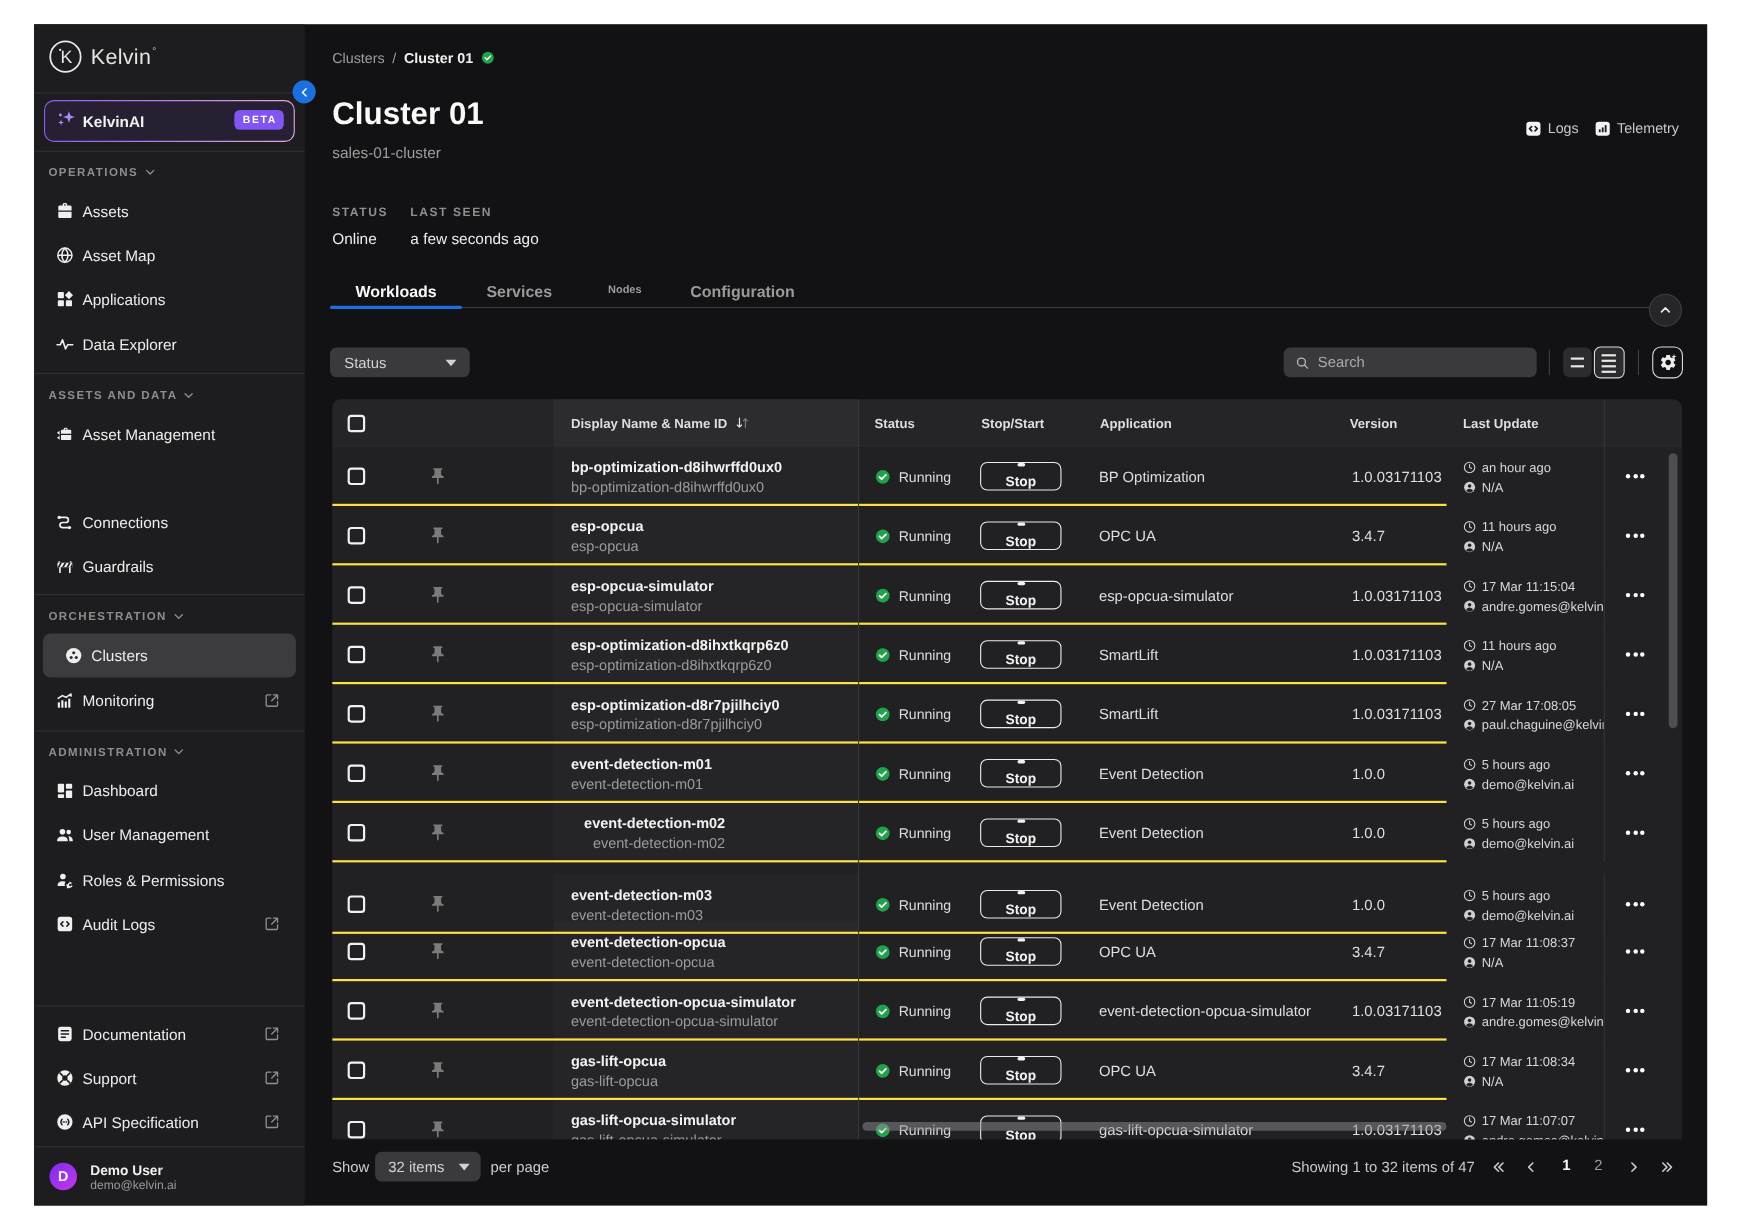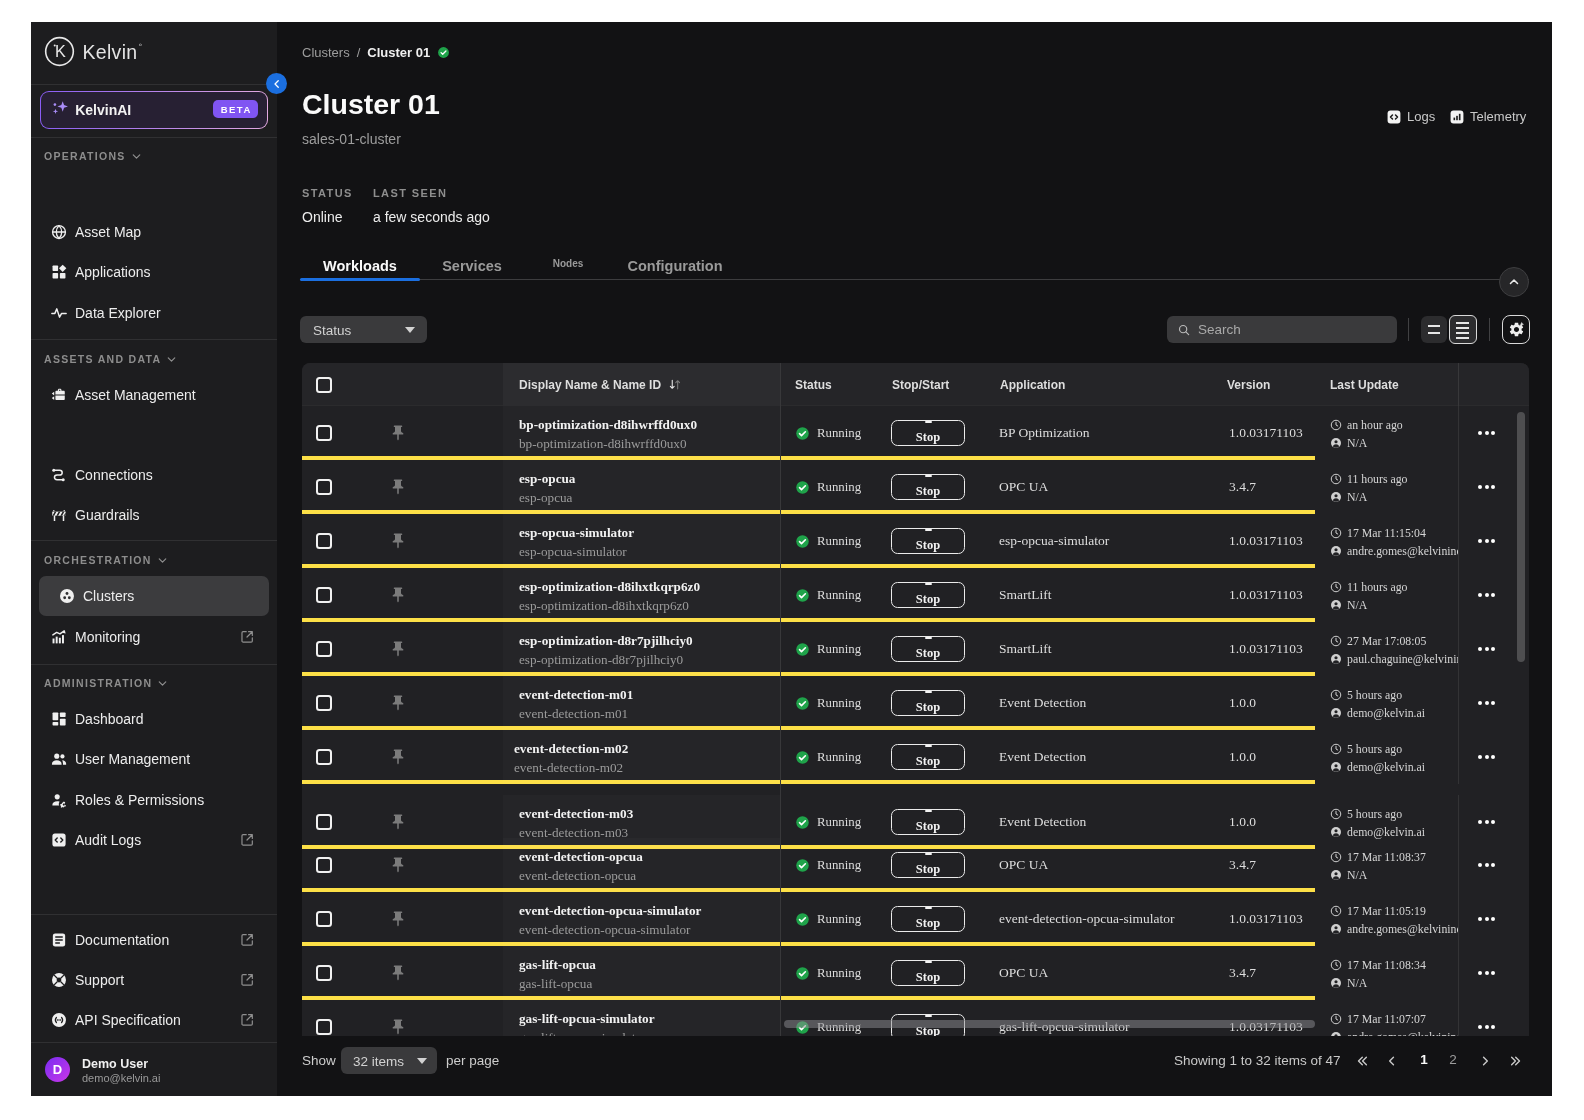--- a/index.html
+++ b/index.html
@@ -13,21 +13,21 @@
 .sechead{position:absolute;left:13px;height:14px;font-size:10.5px;font-weight:bold;color:#8d8d8d;letter-spacing:1.3px;white-space:nowrap;}
 .sechead svg{vertical-align:-3px;margin-left:4px;}
 .hcell{position:absolute;top:0;height:43px;display:flex;align-items:center;font-size:12px;font-weight:bold;color:#dedede;}
 .cell{position:absolute;display:flex;align-items:center;}
 .nm-b{font-size:13.2px;font-weight:bold;color:#f2f2f2;white-space:nowrap;}
 .nm-s{font-size:13.2px;color:#9b9b9b;white-space:nowrap;}
 .t13{font-size:13.5px;color:#dedede;white-space:nowrap;}
 .lu{font-size:11.8px;color:#d6d6d6;white-space:nowrap;}
 .lurow{display:flex;align-items:center;gap:5px;height:16px;}
 .lurow svg{flex:none;}
-.row{position:absolute;left:0;width:1013px;height:54px;border-bottom:4px solid #fde047;font-family:Liberation Serif, serif;}
+.row{position:absolute;left:0;width:1013px;height:54px;border-bottom:2px solid #fde047;}
 .stopbtn{position:absolute;left:589px;top:14px;width:74px;height:26px;border:1.4px solid #ebebeb;border-radius:6.5px;display:flex;align-items:center;justify-content:center;gap:7px;flex-direction:column;}
 .stopbtn .sq{width:7px;height:7px;border-radius:1.5px;background:#f2f2f2;}
 .stopbtn .tx{font-size:12.5px;font-weight:bold;color:#f2f2f2;}
 .dots{position:absolute;left:1176px;display:flex;gap:2.5px;}
 .dots i{width:4px;height:4px;border-radius:50%;background:#fff;}
 .runbadge{position:absolute;left:493px;display:flex;align-items:center;gap:7px;}
 .runbadge .tx{font-size:12.8px;color:#dcdcdc;}
 </style></head><body>
 <div id="app">
     <div id="side">
@@ -49,20 +49,26 @@
               <circle cx="5.6" cy="6.4" r="1.5" fill="#a98df7"></circle>
             </svg></span>
           <span style="position:absolute;left:34px;top:50%;transform:translateY(-50%);font-size:14px;font-weight:bold;color:#f2f2f2;">KelvinAI</span>
           <span style="position:absolute;right:9px;top:8px;background:#8055f2;color:#fff;font-size:9.5px;font-weight:bold;letter-spacing:1.5px;border-radius:5px;padding:4px 6px 3px 8px;">BETA</span>
         </div>
       </div>
       <div class="sdiv" style="top:115px;"></div>
       <div class="sechead" style="top:128px;">OPERATIONS<svg width="13" height="13" viewBox="0 0 24 24" style="">
           <path fill="none" stroke="#8f8f8f" stroke-width="2.2" stroke-linecap="round" stroke-linejoin="round" d="M6 9l6 6 6-6"></path>
         </svg></div>
+      <div class="navitem" style="top:150px;">
+        <span class="ni-ic"><svg width="18" height="18" viewBox="0 0 24 24" style="">
+            <path fill="#efefef" d="M9.2 5V4.2C9.2 3 10.2 2.2 11.3 2.2h1.4c1.1 0 2.1.8 2.1 2V5h3.7c.9 0 1.6.7 1.6 1.6v4.4H4V6.6C4 5.7 4.7 5 5.6 5h3.6zm1.8-.9V5h2v-.9c0-.3-.2-.5-.5-.5h-1c-.3 0-.5.2-.5.5zM4 12.6h16.1v6c0 .9-.7 1.6-1.6 1.6H5.6c-.9 0-1.6-.7-1.6-1.6v-6z"></path>
+          </svg></span>
+        <span class="ni-tx">Assets</span>
+      </div>
       <div class="navitem" style="top:190px;">
         <span class="ni-ic"><svg width="18" height="18" viewBox="0 0 24 24" style="">
             <circle cx="12" cy="12" r="8.6" fill="none" stroke="#efefef" stroke-width="1.8"></circle>
             <path fill="#efefef" d="M12 3.6c2.5 2.2 3.9 5.1 3.9 8.4s-1.4 6.2-3.9 8.4c-2.5-2.2-3.9-5.1-3.9-8.4S9.5 5.8 12 3.6z" fill-opacity="0"></path>
             <path stroke="#efefef" stroke-width="1.8" fill="none" d="M3.6 12h16.8M12 3.5c-2.4 2.3-3.7 5.2-3.7 8.5s1.3 6.2 3.7 8.5c2.4-2.3 3.7-5.2 3.7-8.5S14.4 5.8 12 3.5z"></path>
           </svg></span>
         <span class="ni-tx">Asset Map</span>
       </div>
       <div class="navitem" style="top:230px;">
         <span class="ni-ic"><svg width="18" height="18" viewBox="0 0 24 24" style="">
@@ -617,21 +623,21 @@
         <div class="row" style="top:367px;">
           <div class="abs" style="left:201px;top:0;width:277px;height:54px;background:rgba(255,255,255,0.02);"></div>
           <div class="cell" style="left:14px;top:19px;">
             <span style="display:inline-block;width:16px;height:16px;border:2px solid #f1f1f1;border-radius:3.5px;"></span>
           </div>
           <div class="cell" style="left:87px;top:18px;">
             <svg width="18" height="18" viewBox="0 0 24 24" style="">
               <path fill="#7b7b7b" d="M16 9V4h.8c.5 0 .95-.45.95-.95S17.3 2.1 16.8 2.1H7.2c-.5 0-.95.45-.95.95S6.7 4 7.2 4H8v5c0 1.66-1.34 3-3 3v2h5.97v6.3l1.03 1.6 1.03-1.6V14H19v-2c-1.66 0-3-1.34-3-3z"></path>
             </svg>
           </div>
-          <div class="abs" style="left:212px;top:11px;">
+          <div class="abs" style="left:229px;top:11px;text-align:right;">
             <div class="nm-b">event-detection-m02</div>
             <div class="nm-s" style="margin-top:3px;">event-detection-m02</div>
           </div>
           <div class="runbadge" style="top:19.5px;">
             <svg width="15" height="15" viewBox="0 0 24 24" style="">
               <circle cx="12" cy="12" r="10" fill="#1fa34a"></circle>
               <path fill="none" stroke="#fff" stroke-width="2.6" stroke-linecap="round" stroke-linejoin="round" d="M7.3 12.3l3.1 3.1 6.2-6.2"></path>
             </svg>
             <span class="tx">Running</span>
           </div>

